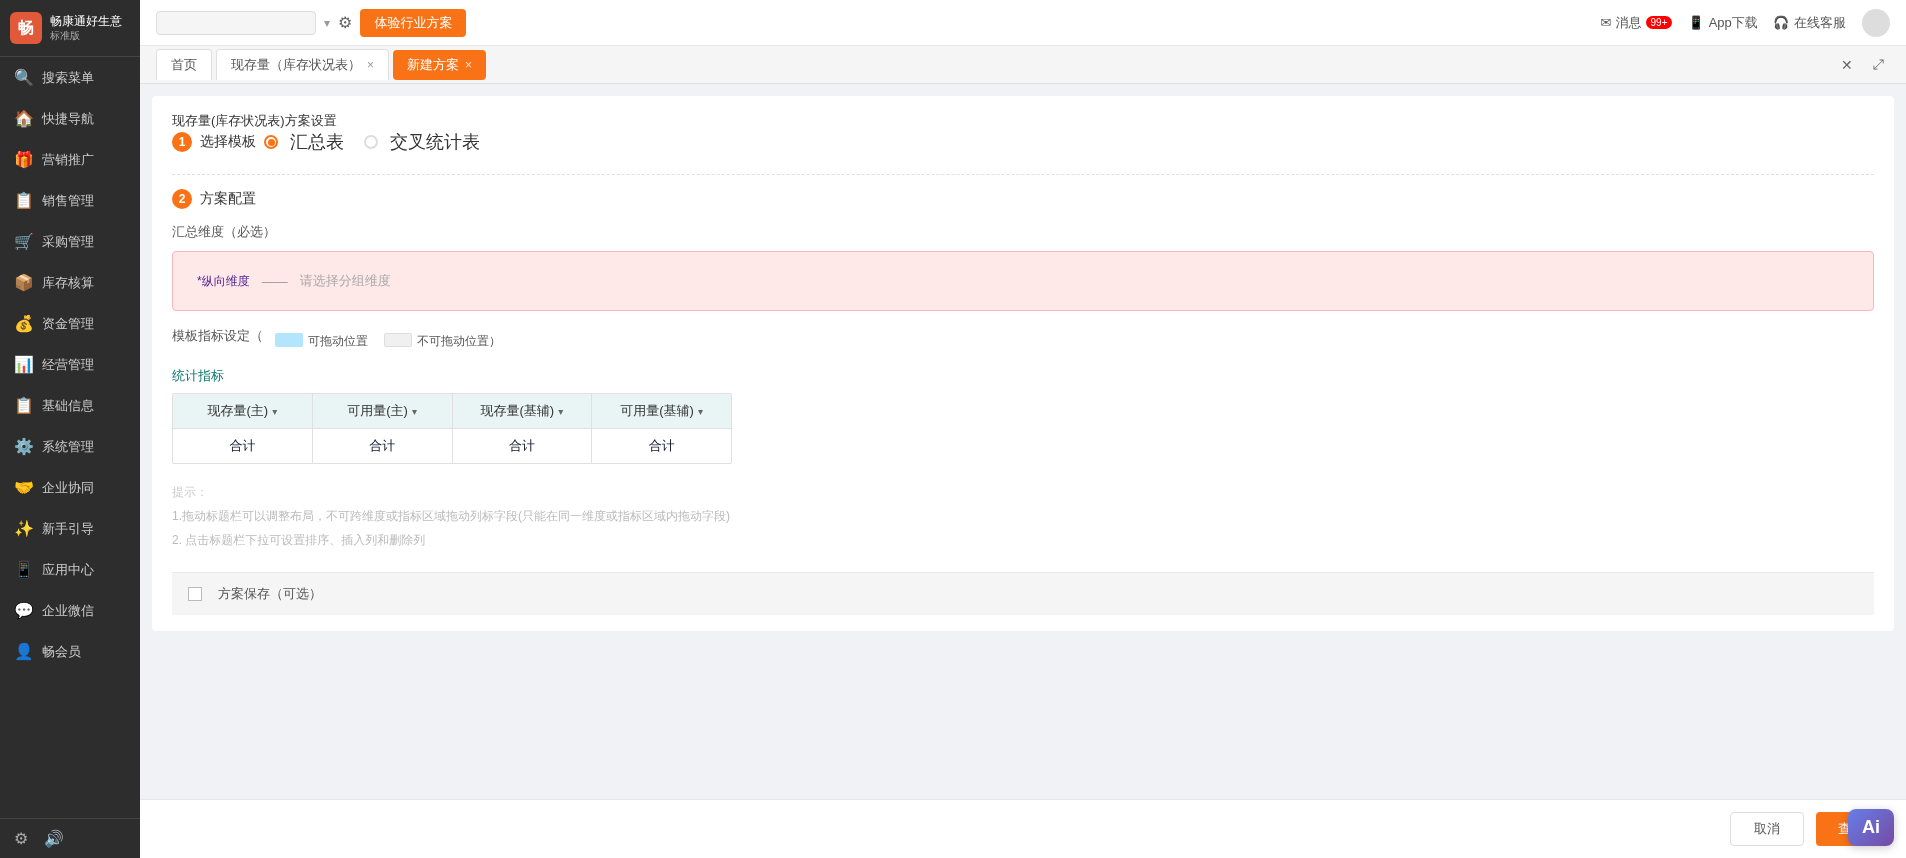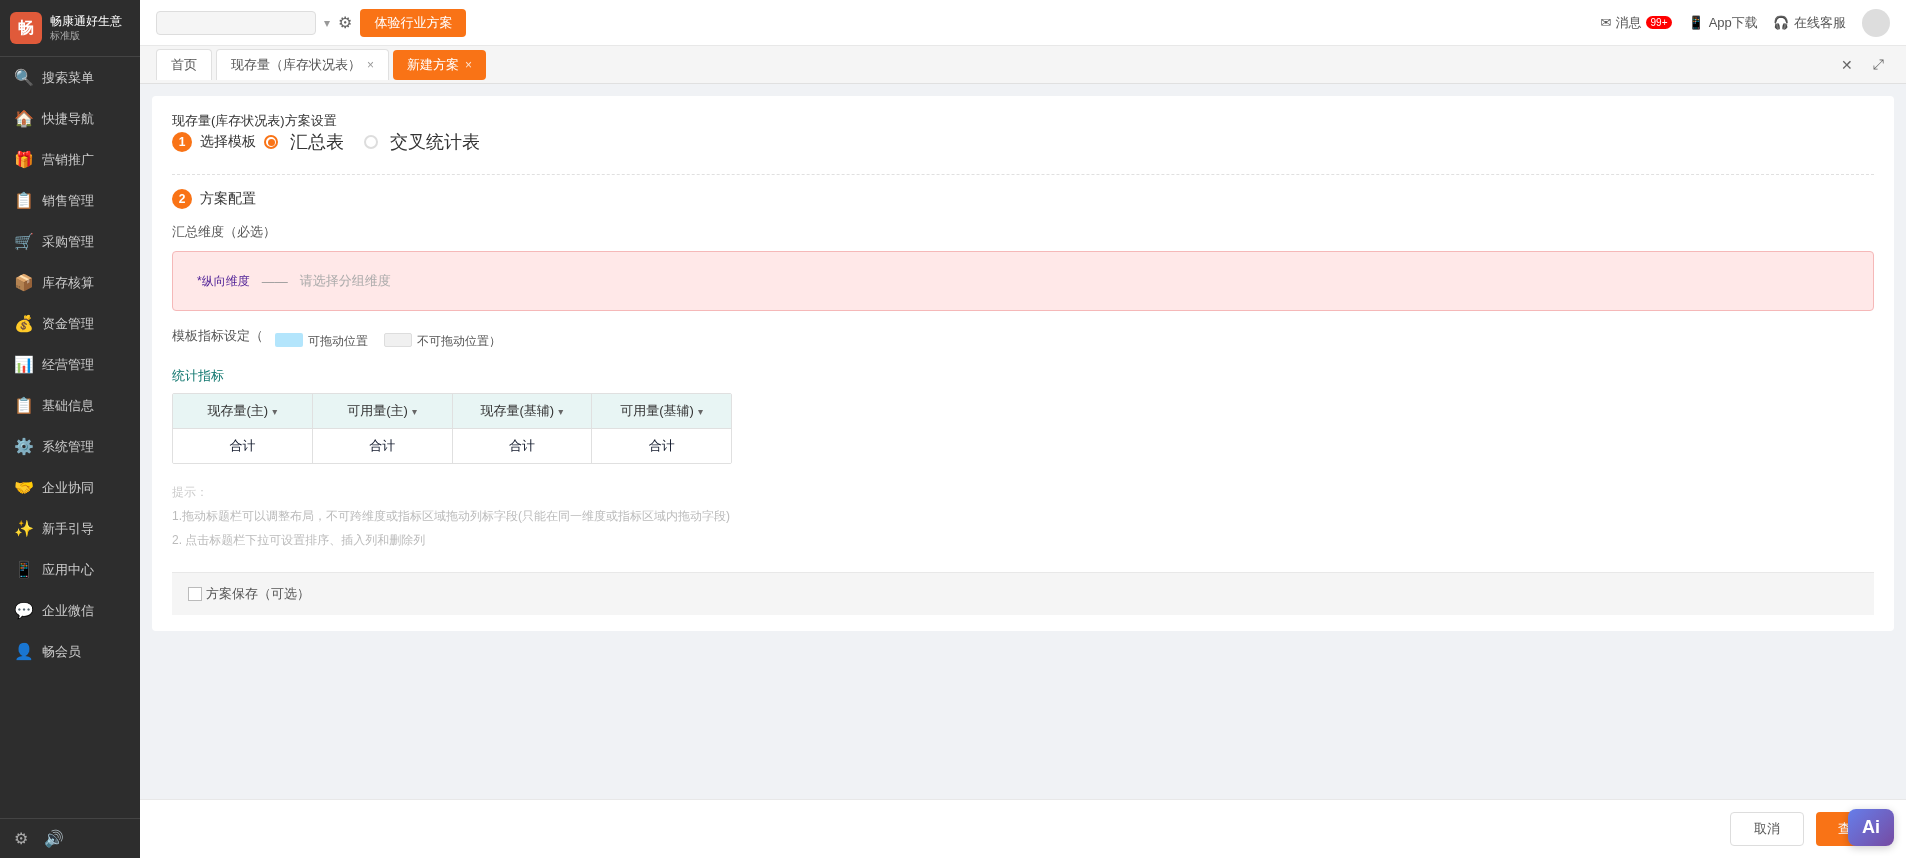--- a/index.html
+++ b/index.html
@@ -186,21 +186,21 @@
     }
     .stats-col-body:last-child { border-right: none; }
     .chevron-down { font-size: 10px; color: #666; }
 
     
     .tips-section { margin-top: 16px; color: #bbb; font-size: 12px; line-height: 2; }
     .tips-section .tip-title { color: #ccc; }
 
     
     .save-checkbox-row {
-      display: flex; align-items: center; gap: 4px;
+      display: flex; align-items: center; gap: 16px;
       padding: 12px 16px; background: #f5f5f5;
       border-top: 1px solid #e8e8e8; margin-top: 8px;
     }
     .checkbox-box {
       width: 14px; height: 14px; border: 1px solid #bbb; background: #fff;
       display: flex; align-items: center; justify-content: center; flex-shrink: 0;
     }
     .save-label { font-size: 13px; color: #555; }
 
     

